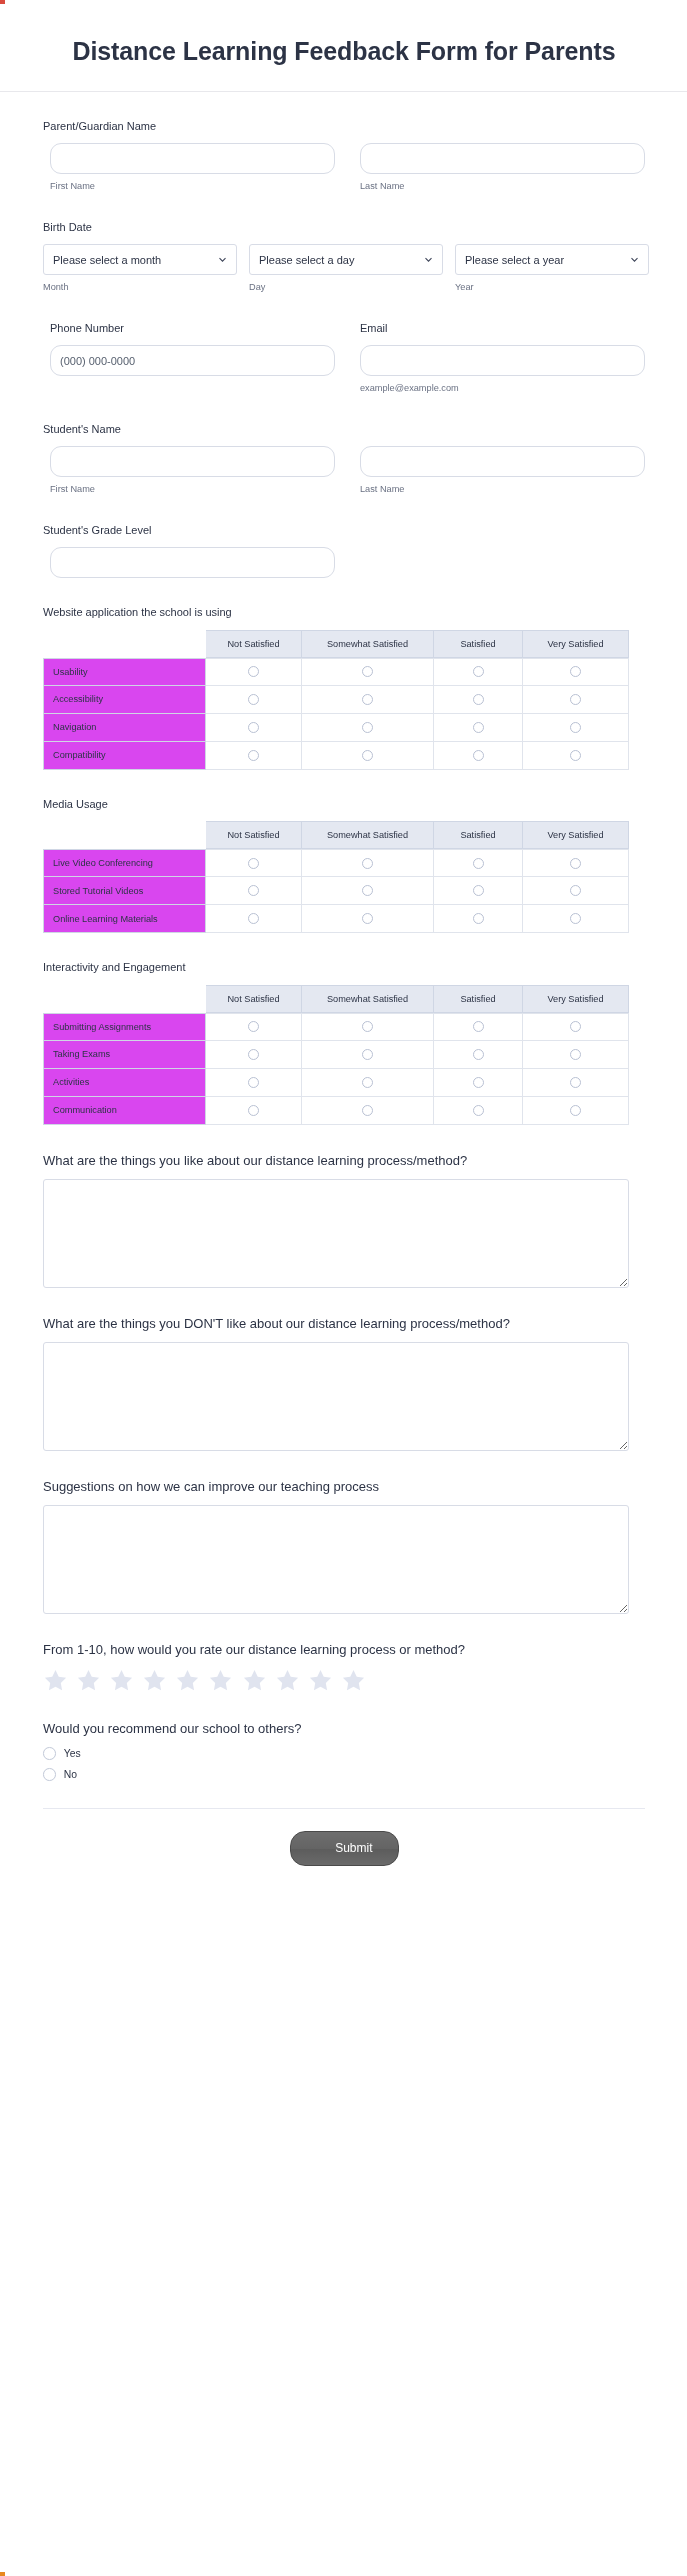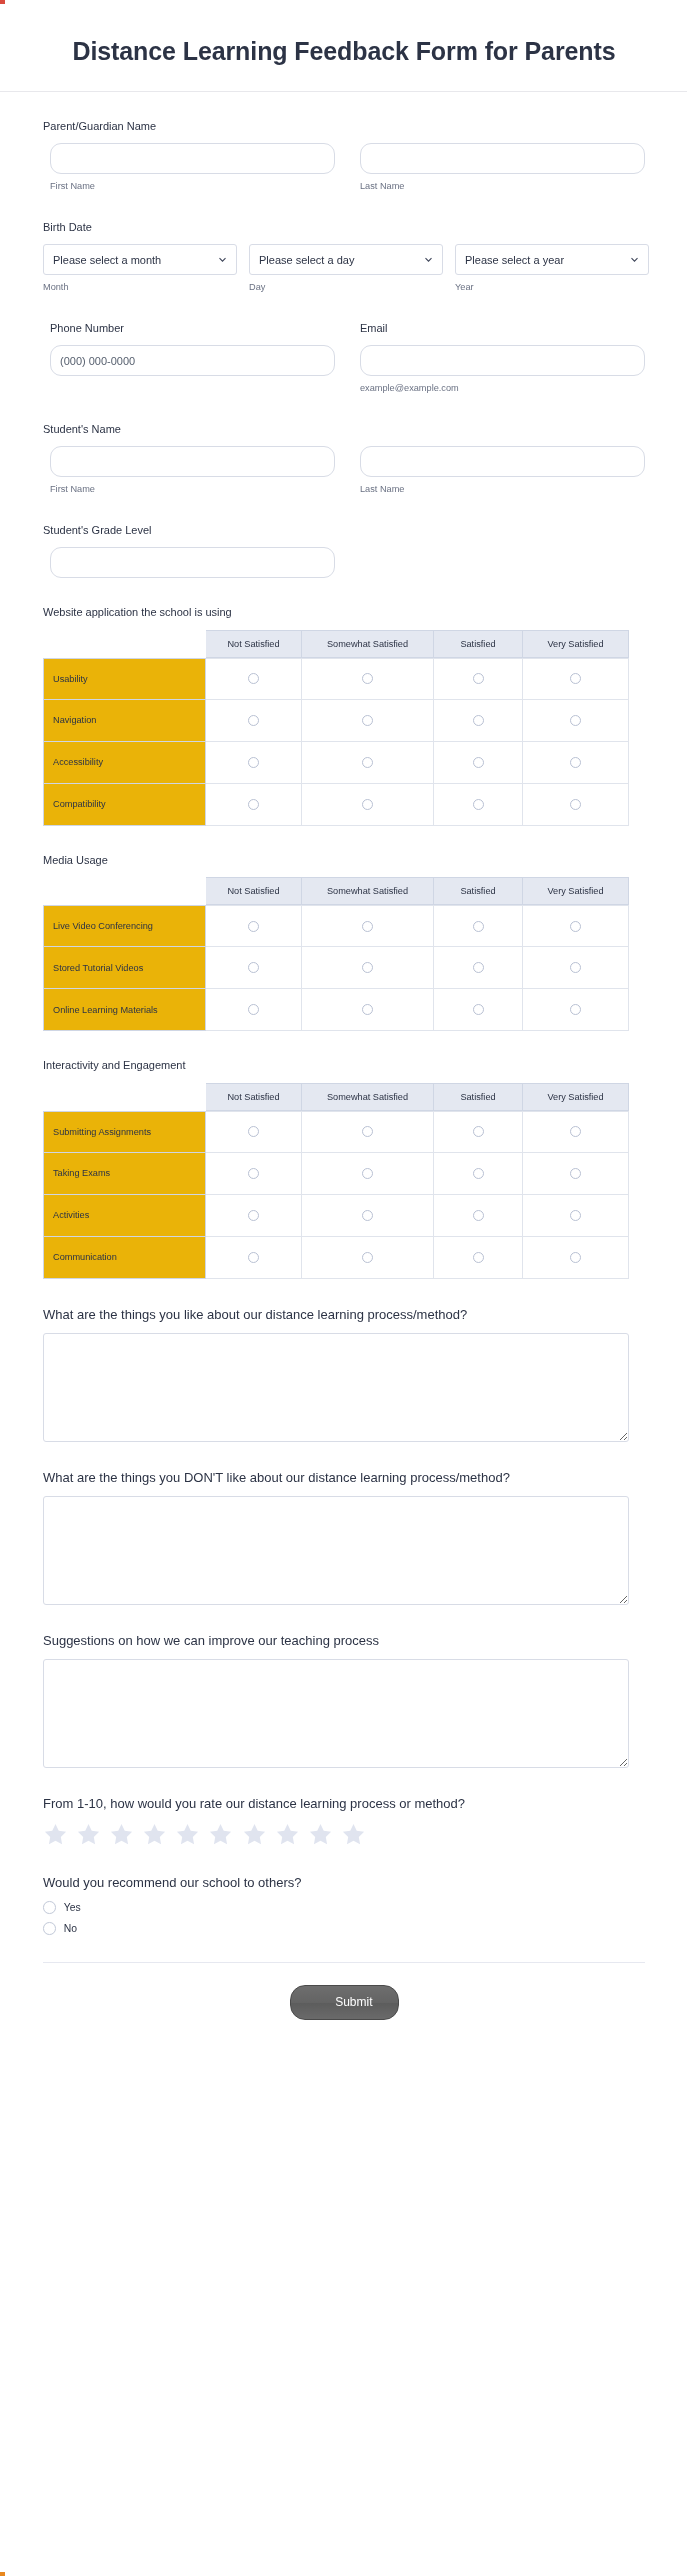--- a/index.html
+++ b/index.html
@@ -119,27 +119,27 @@
     color: #2c3345;
     font-weight: normal;
     font-size: 9.2px;
     height: 28px;
     text-align: center;
     padding: 3px 4.4px;
   }
   .matrix th.opt:first-of-type { border-left: 0.7px solid #cfd6e4; }
 
   .matrix td.rowlabel {
-    background: #eab308;
+    background: #d946ef;
     border: 0.7px solid #cfd6e4;
     border-top: none;
     color: #2c3345;
     font-size: 9.2px;
     padding: 6px 9px;
-    height: 42px;
+    height: 28px;
   }
   .matrix tr:first-child td.rowlabel { border-top: 0.7px solid #cfd6e4; }
 
   .matrix td.cell {
     border: 0.7px solid #e0e4ec;
     border-top: none;
     border-left: none;
     background: #fff;
     height: 28px;
     text-align:center;
@@ -339,28 +339,28 @@
             </thead>
             <tbody>
               <tr class="body-row">
                 <td class="rowlabel">Usability</td>
                 <td class="cell"><span class="radio-dot"></span></td>
                 <td class="cell"><span class="radio-dot"></span></td>
                 <td class="cell"><span class="radio-dot"></span></td>
                 <td class="cell"><span class="radio-dot"></span></td>
               </tr>
               <tr class="body-row">
+                <td class="rowlabel">Accessibility</td>
+                <td class="cell"><span class="radio-dot"></span></td>
+                <td class="cell"><span class="radio-dot"></span></td>
+                <td class="cell"><span class="radio-dot"></span></td>
+                <td class="cell"><span class="radio-dot"></span></td>
+              </tr>
+              <tr class="body-row">
                 <td class="rowlabel">Navigation</td>
-                <td class="cell"><span class="radio-dot"></span></td>
-                <td class="cell"><span class="radio-dot"></span></td>
-                <td class="cell"><span class="radio-dot"></span></td>
-                <td class="cell"><span class="radio-dot"></span></td>
-              </tr>
-              <tr class="body-row">
-                <td class="rowlabel">Accessibility</td>
                 <td class="cell"><span class="radio-dot"></span></td>
                 <td class="cell"><span class="radio-dot"></span></td>
                 <td class="cell"><span class="radio-dot"></span></td>
                 <td class="cell"><span class="radio-dot"></span></td>
               </tr>
               <tr class="body-row">
                 <td class="rowlabel">Compatibility</td>
                 <td class="cell"><span class="radio-dot"></span></td>
                 <td class="cell"><span class="radio-dot"></span></td>
                 <td class="cell"><span class="radio-dot"></span></td>

